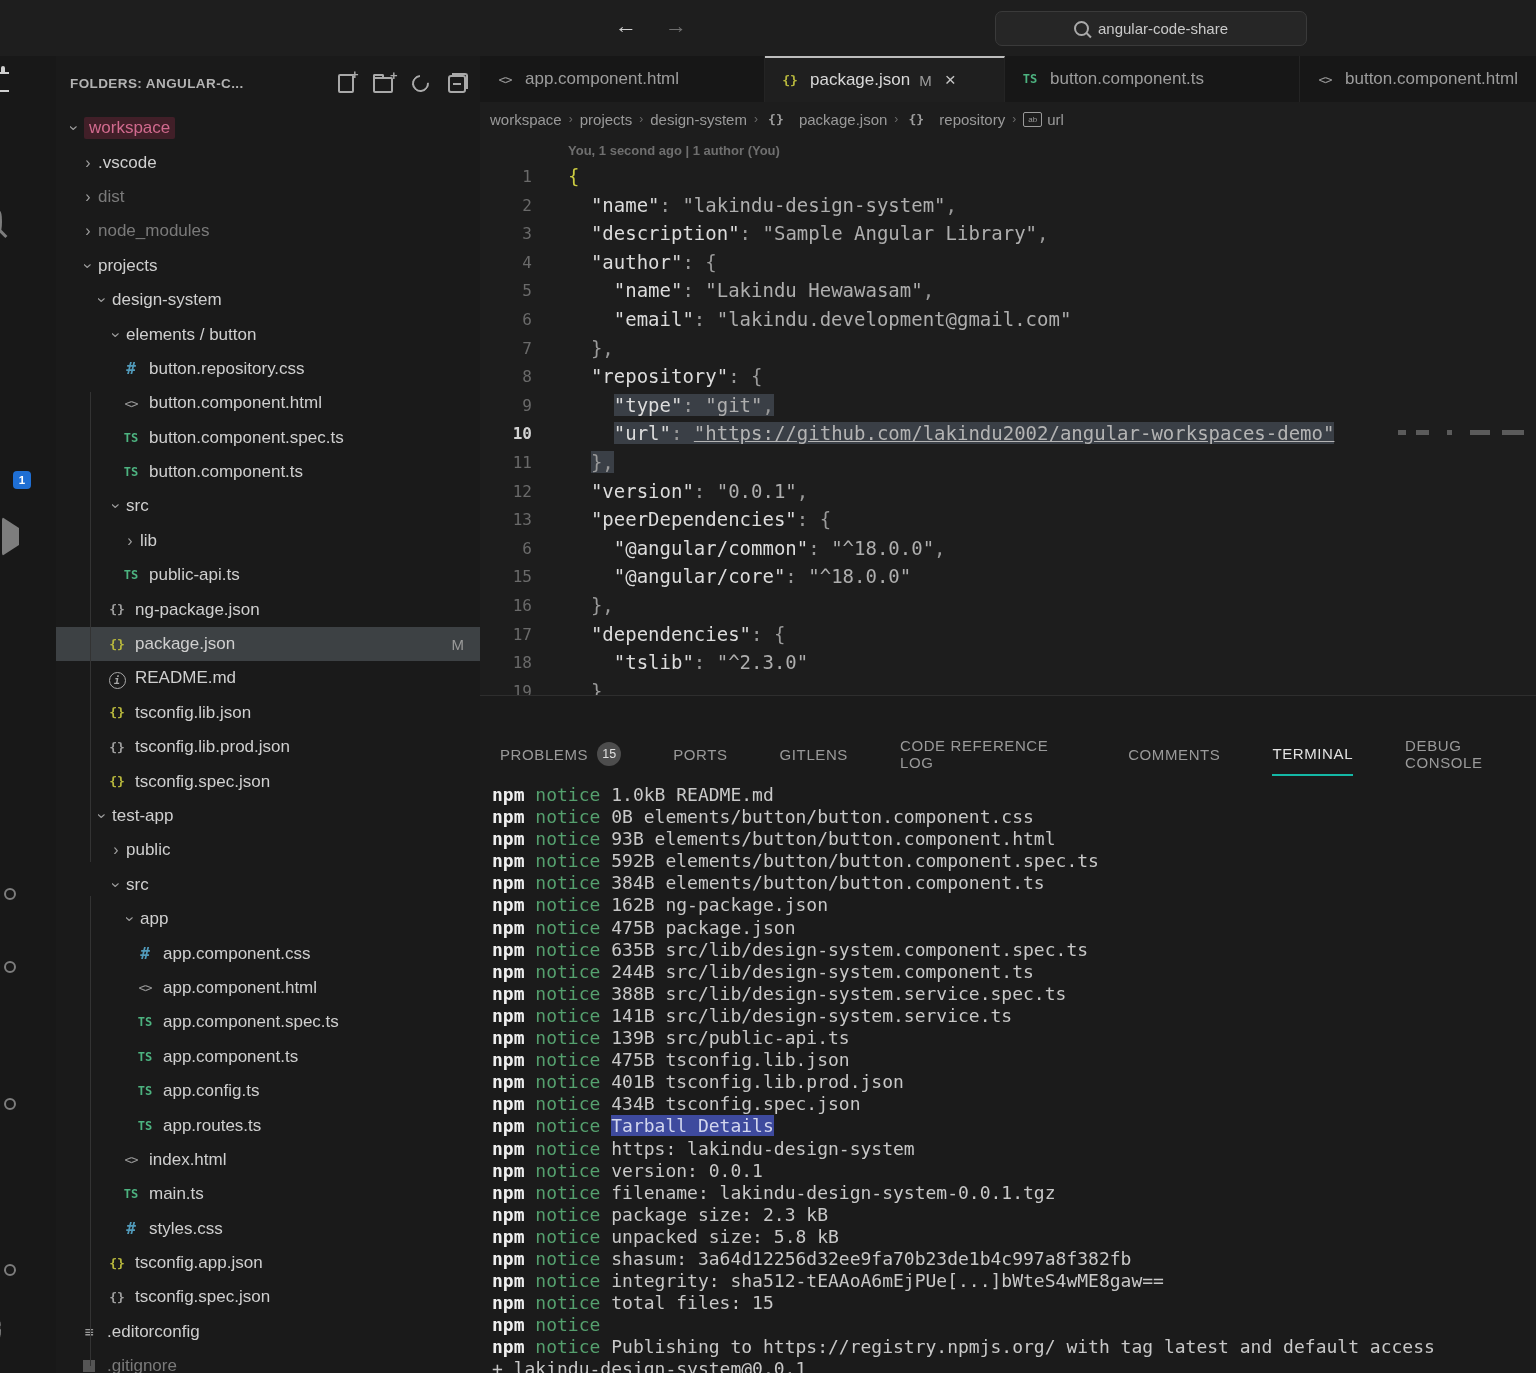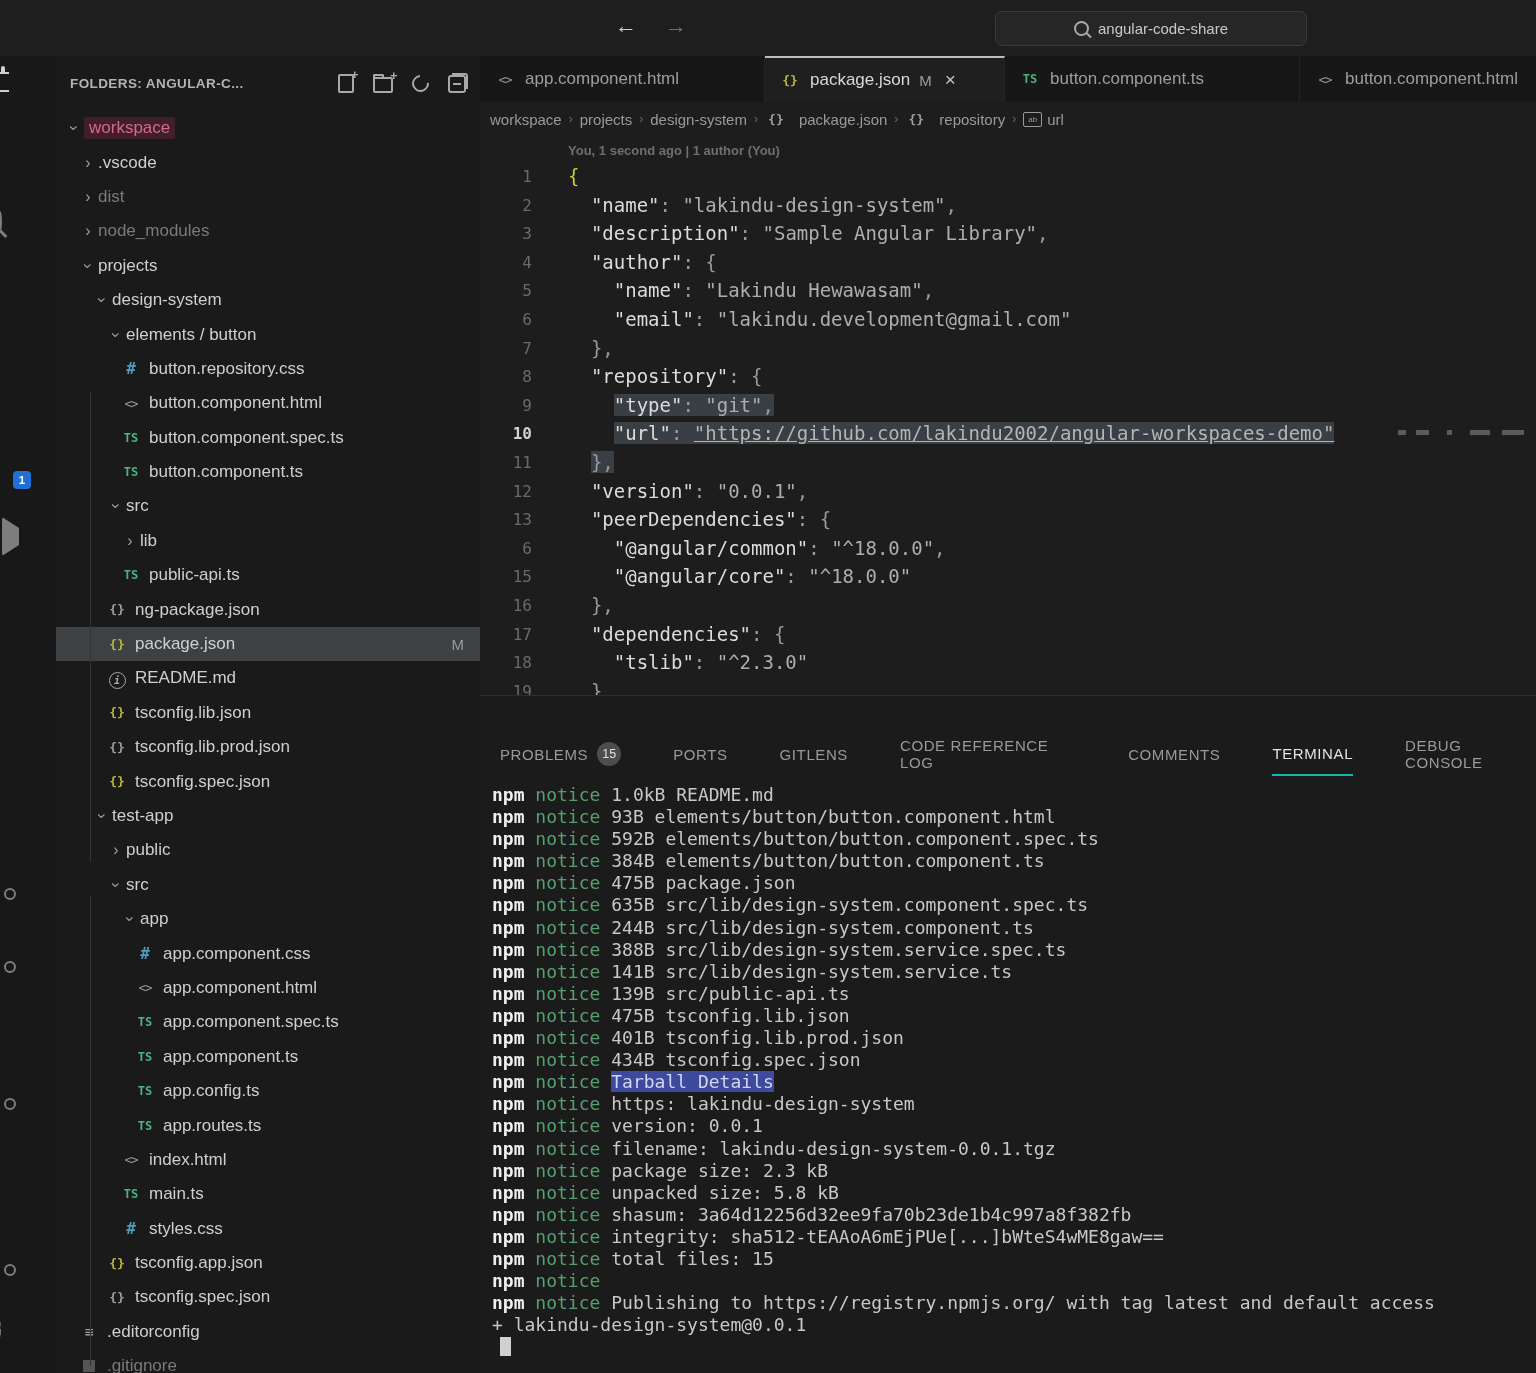--- a/index.html
+++ b/index.html
@@ -475,23 +475,25 @@
           </div>
           <div class="ptab active">
             <span>TERMINAL</span>
           </div>
           <div class="ptab">
             <span>DEBUG CONSOLE</span>
           </div>
         </div>
       <div class="term" id="terminal">
           <div class="tline"><span class="t-npm">npm</span> <span class="t-notice">notice</span> <span class="t-msg">1.0kB README.md</span></div>
+          <div class="tline"><span class="t-npm">npm</span> <span class="t-notice">notice</span> <span class="t-msg">0B elements/button/button.component.css</span></div>
           <div class="tline"><span class="t-npm">npm</span> <span class="t-notice">notice</span> <span class="t-msg">93B elements/button/button.component.html</span></div>
           <div class="tline"><span class="t-npm">npm</span> <span class="t-notice">notice</span> <span class="t-msg">592B elements/button/button.component.spec.ts</span></div>
           <div class="tline"><span class="t-npm">npm</span> <span class="t-notice">notice</span> <span class="t-msg">384B elements/button/button.component.ts</span></div>
+          <div class="tline"><span class="t-npm">npm</span> <span class="t-notice">notice</span> <span class="t-msg">162B ng-package.json</span></div>
           <div class="tline"><span class="t-npm">npm</span> <span class="t-notice">notice</span> <span class="t-msg">475B package.json</span></div>
           <div class="tline"><span class="t-npm">npm</span> <span class="t-notice">notice</span> <span class="t-msg">635B src/lib/design-system.component.spec.ts</span></div>
           <div class="tline"><span class="t-npm">npm</span> <span class="t-notice">notice</span> <span class="t-msg">244B src/lib/design-system.component.ts</span></div>
           <div class="tline"><span class="t-npm">npm</span> <span class="t-notice">notice</span> <span class="t-msg">388B src/lib/design-system.service.spec.ts</span></div>
           <div class="tline"><span class="t-npm">npm</span> <span class="t-notice">notice</span> <span class="t-msg">141B src/lib/design-system.service.ts</span></div>
           <div class="tline"><span class="t-npm">npm</span> <span class="t-notice">notice</span> <span class="t-msg">139B src/public-api.ts</span></div>
           <div class="tline"><span class="t-npm">npm</span> <span class="t-notice">notice</span> <span class="t-msg">475B tsconfig.lib.json</span></div>
           <div class="tline"><span class="t-npm">npm</span> <span class="t-notice">notice</span> <span class="t-msg">401B tsconfig.lib.prod.json</span></div>
           <div class="tline"><span class="t-npm">npm</span> <span class="t-notice">notice</span> <span class="t-msg">434B tsconfig.spec.json</span></div>
           <div class="tline"><span class="t-npm">npm</span> <span class="t-notice">notice</span> <span class="t-hl">Tarball Details</span></div>

